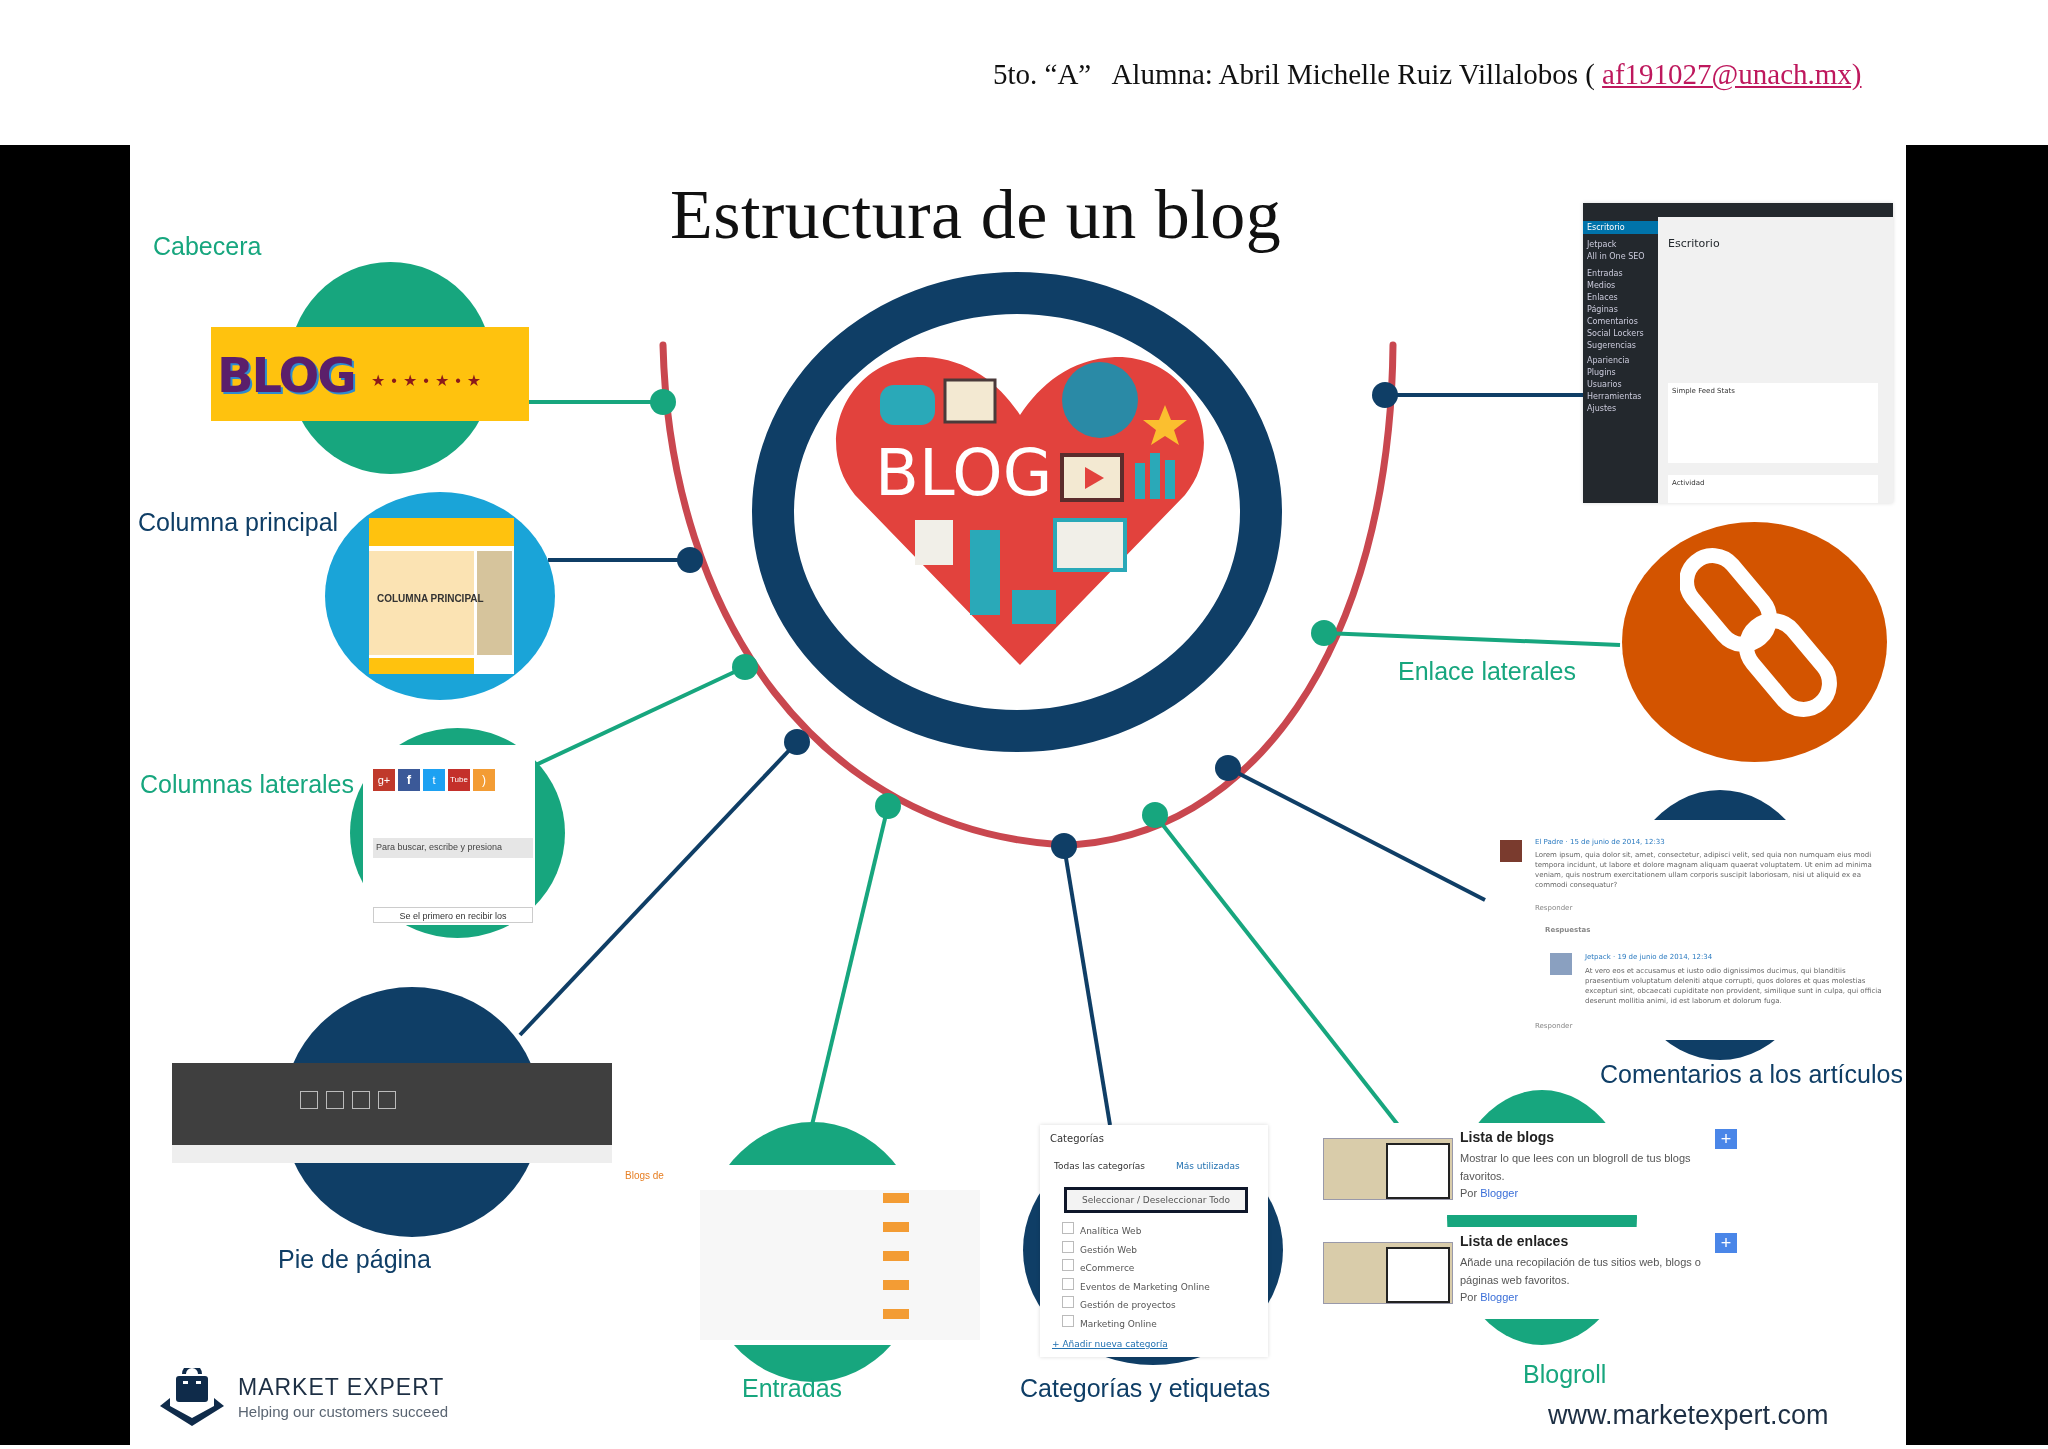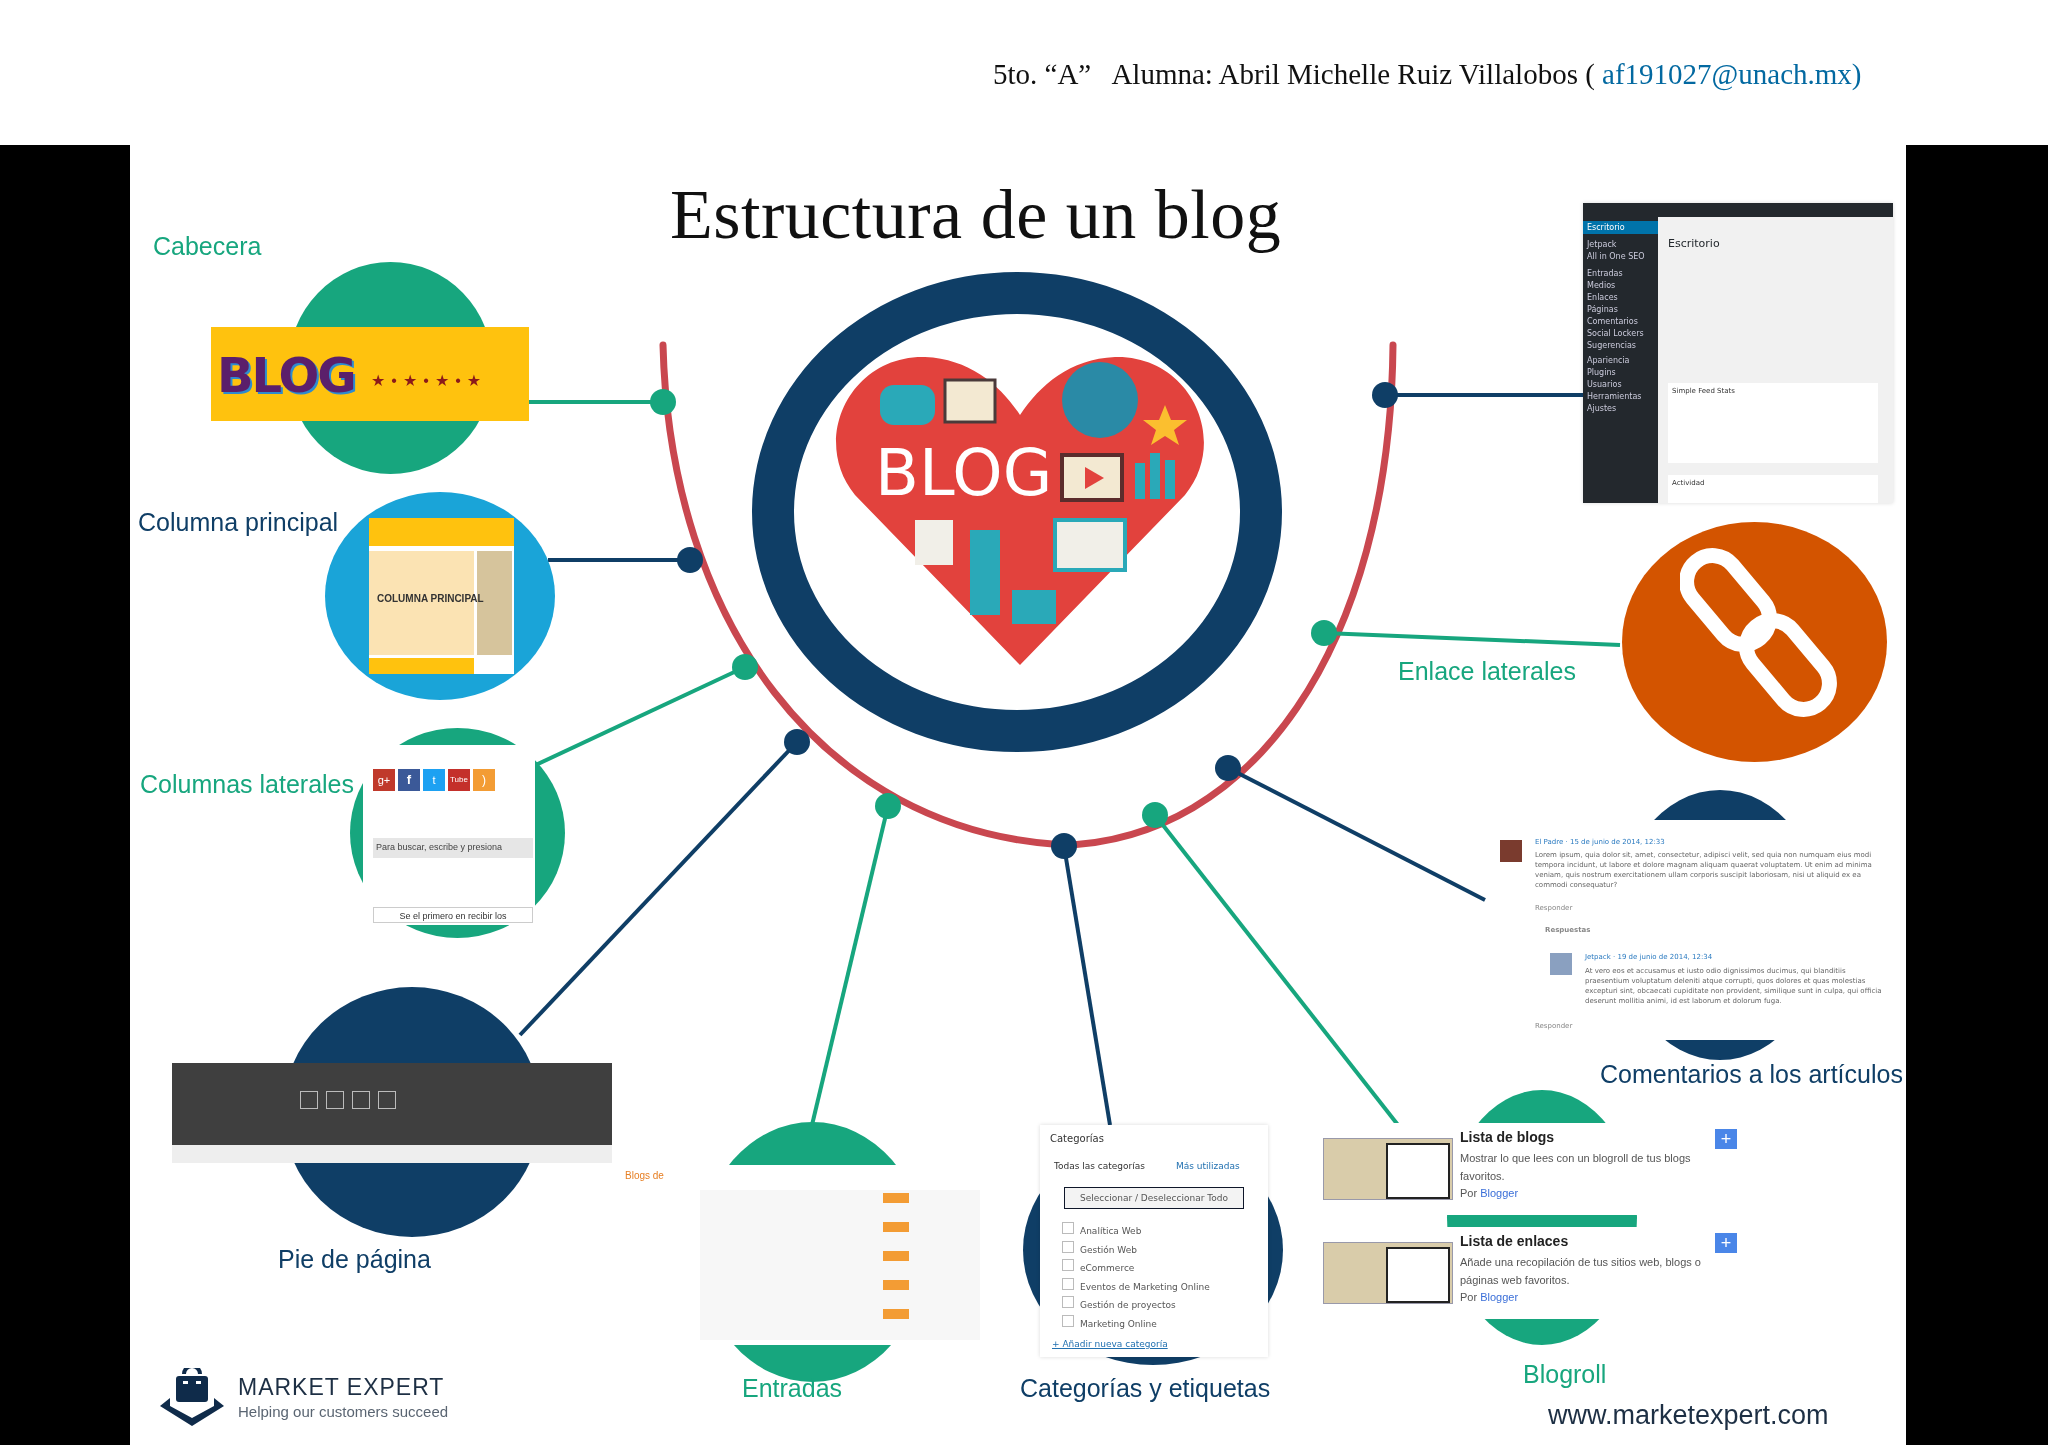--- a/index.html
+++ b/index.html
@@ -1,19 +1,19 @@
 <!DOCTYPE html>
 <html><head>
 <meta charset="utf-8">
 <style>
   html,body{margin:0;padding:0;background:#fff;}
   body{width:2048px;height:1449px;position:relative;overflow:hidden;font-family:"Liberation Sans",sans-serif;}
   .abs{position:absolute;}
   .header-line{left:993px;top:58px;font-family:"Liberation Serif",serif;font-size:29px;color:#111;white-space:nowrap;}
-  .header-line .email{color:#0369a1;}
+  .header-line .email{color:#be185d;text-decoration:underline;}
   .bar{background:#000;}
   .canvas{left:130px;top:145px;width:1776px;height:1300px;background:#fff;}
   .title{left:670px;top:175px;font-family:"Liberation Serif",serif;font-size:70px;color:#111;white-space:nowrap;letter-spacing:0.5px;}
   .lbl{font-family:"Liberation Sans",sans-serif;font-size:25px;white-space:nowrap;font-stretch:condensed;}
   .green{color:#17a67e;}
   .navy{color:#0f3e66;}
   svg.lines{position:absolute;left:0;top:0;}
   .circle{position:absolute;border-radius:50%;}
   .shot{position:absolute;background:#fff;box-shadow:0 0 4px rgba(0,0,0,0.15);overflow:hidden;}
   .tiny{font-size:9px;color:#666;line-height:12px;}
@@ -137,21 +137,21 @@
   <div class="abs" style="left:268px;top:115px;width:26px;height:10px;background:#f39c34;"></div>
   <div class="abs" style="left:268px;top:144px;width:26px;height:10px;background:#f39c34;"></div>
 </div>
 <div class="abs lbl green" style="left:742px;top:1374px;">Entradas</div>
 
 <div class="circle" style="left:1023px;top:1135px;width:260px;height:230px;background:#0f3e66;"></div>
 <div class="shot" style="left:1040px;top:1125px;width:228px;height:232px;font-family:'DejaVu Sans',sans-serif;">
   <div class="abs" style="left:10px;top:8px;font-size:10px;color:#333;">Categorías</div>
   <div class="abs" style="left:14px;top:36px;font-size:9px;color:#333;">Todas las categorías</div>
   <div class="abs" style="left:136px;top:36px;font-size:9px;color:#2271b1;">Más utilizadas</div>
-  <div class="abs" style="left:24px;top:62px;width:178px;height:20px;background:#f3f3f3;border:1px solid #0f172a;font-size:9px;color:#555;text-align:center;line-height:20px;">Seleccionar / Deseleccionar Todo</div>
+  <div class="abs" style="left:24px;top:62px;width:178px;height:20px;background:#f3f3f3;border:3px solid #0f172a;font-size:9px;color:#555;text-align:center;line-height:20px;">Seleccionar / Deseleccionar Todo</div>
   <div class="abs" style="left:22px;top:97px;font-size:9px;color:#555;line-height:17.5px;">
     <div><span style="display:inline-block;width:10px;height:10px;border:1px solid #bbb;margin-right:6px;"></span><span>Analítica Web</span></div>
     <div><span style="display:inline-block;width:10px;height:10px;border:1px solid #bbb;margin-right:6px;"></span><span>Gestión Web</span></div>
     <div><span style="display:inline-block;width:10px;height:10px;border:1px solid #bbb;margin-right:6px;"></span><span>eCommerce</span></div>
     <div><span style="display:inline-block;width:10px;height:10px;border:1px solid #bbb;margin-right:6px;"></span><span>Eventos de Marketing Online</span></div>
     <div><span style="display:inline-block;width:10px;height:10px;border:1px solid #bbb;margin-right:6px;"></span><span>Gestión de proyectos</span></div>
     <div><span style="display:inline-block;width:10px;height:10px;border:1px solid #bbb;margin-right:6px;"></span><span>Marketing Online</span></div>
   </div>
   <div class="abs" style="left:12px;top:214px;font-size:9px;color:#2271b1;text-decoration:underline;">+ Añadir nueva categoría</div>
 </div>

